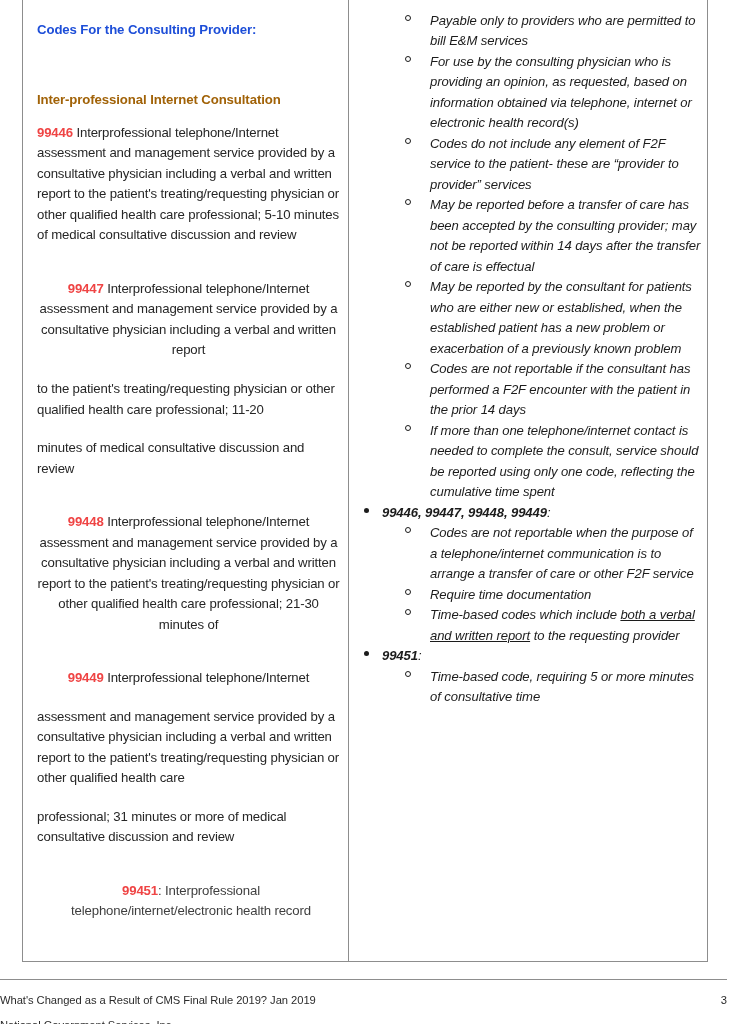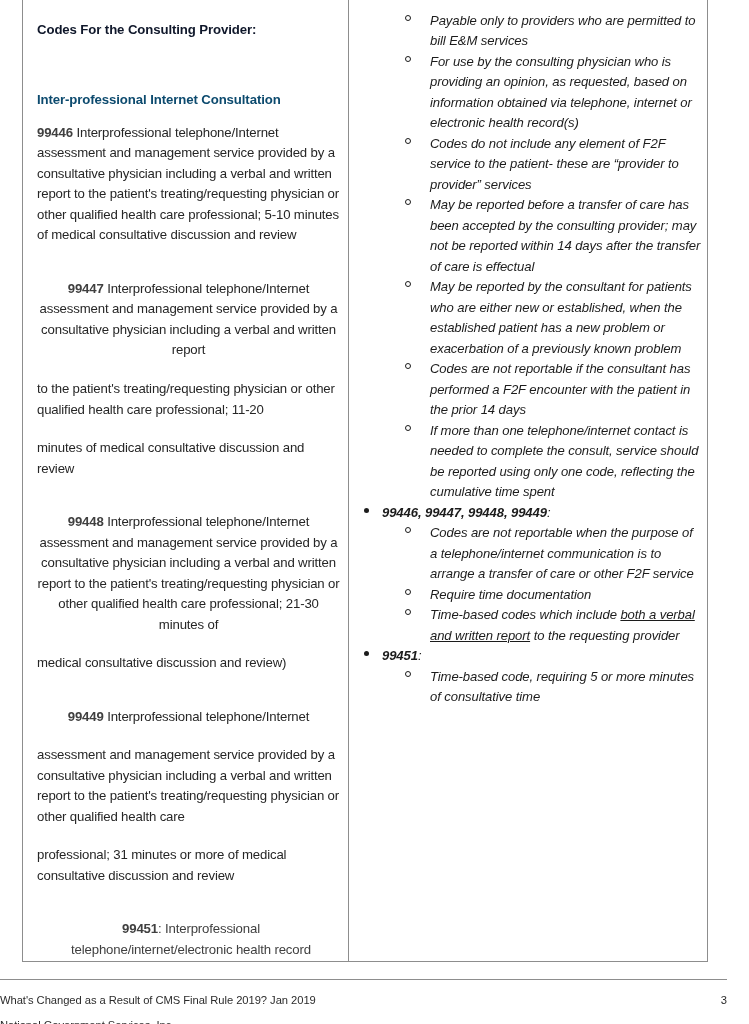--- a/index.html
+++ b/index.html
@@ -45,46 +45,46 @@
   .col-right {
     flex: 1;
     box-sizing: border-box;
     padding: 12px 6px 0 0;
   }
 
   
   .lead-heading {
     font-size: 13.2px;
     font-weight: bold;
-    color: #0f172a;
+    color: #1d4ed8;
     line-height: 1.32;
     margin: 0 0 0 4px;
     letter-spacing: -0.1px;
   }
   .sub-heading {
     font-size: 13.2px;
     font-weight: bold;
-    color: #0c4a6e;
+    color: #a16207;
     line-height: 1.32;
     margin: 53px 0 0 4px;
     letter-spacing: -0.1px;
   }
   .code-para {
     font-size: 13.2px;
     line-height: 1.555;
     color: #262626;
     margin: 0 0 0 4px;
     letter-spacing: -0.15px;
   }
   .code-para.gap-lg { margin-top: 14px; }
   .code-para.gap-xl { margin-top: 33px; text-align: center; }
   .code-para.gap-md { margin-top: 18px; }
   .code-num {
     font-weight: bold;
-    color: #404040;
+    color: #ef4444;
   }
   .code-muted {
     color: #3f3f3f;
   }
   .code-para.indent-1 { margin-left: 9px; }
 
   
   .rc-list {
     list-style: none;
     margin: 0;
@@ -175,21 +175,20 @@
         <span class="code-num">99447</span>
         <span>Interprofessional telephone/Internet assessment and management service provided by a consultative physician including a verbal and written report</span>
       </p>
       <p class="code-para gap-md">to the patient's treating/requesting physician or other qualified health care professional; 11-20</p>
       <p class="code-para gap-md">minutes of medical consultative discussion and review</p>
 
       <p class="code-para gap-xl">
         <span class="code-num">99448</span>
         <span>Interprofessional telephone/Internet assessment and management service provided by a consultative physician including a verbal and written report to the patient's treating/requesting physician or other qualified health care professional; 21-30 minutes of</span>
       </p>
-      <p class="code-para gap-md">medical consultative discussion and review)</p>
 
       <p class="code-para gap-xl">
         <span class="code-num">99449</span>
         <span>Interprofessional telephone/Internet</span>
       </p>
       <p class="code-para gap-md">assessment and management service provided by a consultative physician including a verbal and written report to the patient's treating/requesting physician or other qualified health care</p>
       <p class="code-para gap-md">professional; 31 minutes or more of medical consultative discussion and review</p>
 
       <p class="code-para gap-xl indent-1 code-muted">
         <span class="code-num">99451</span><span>:</span>

